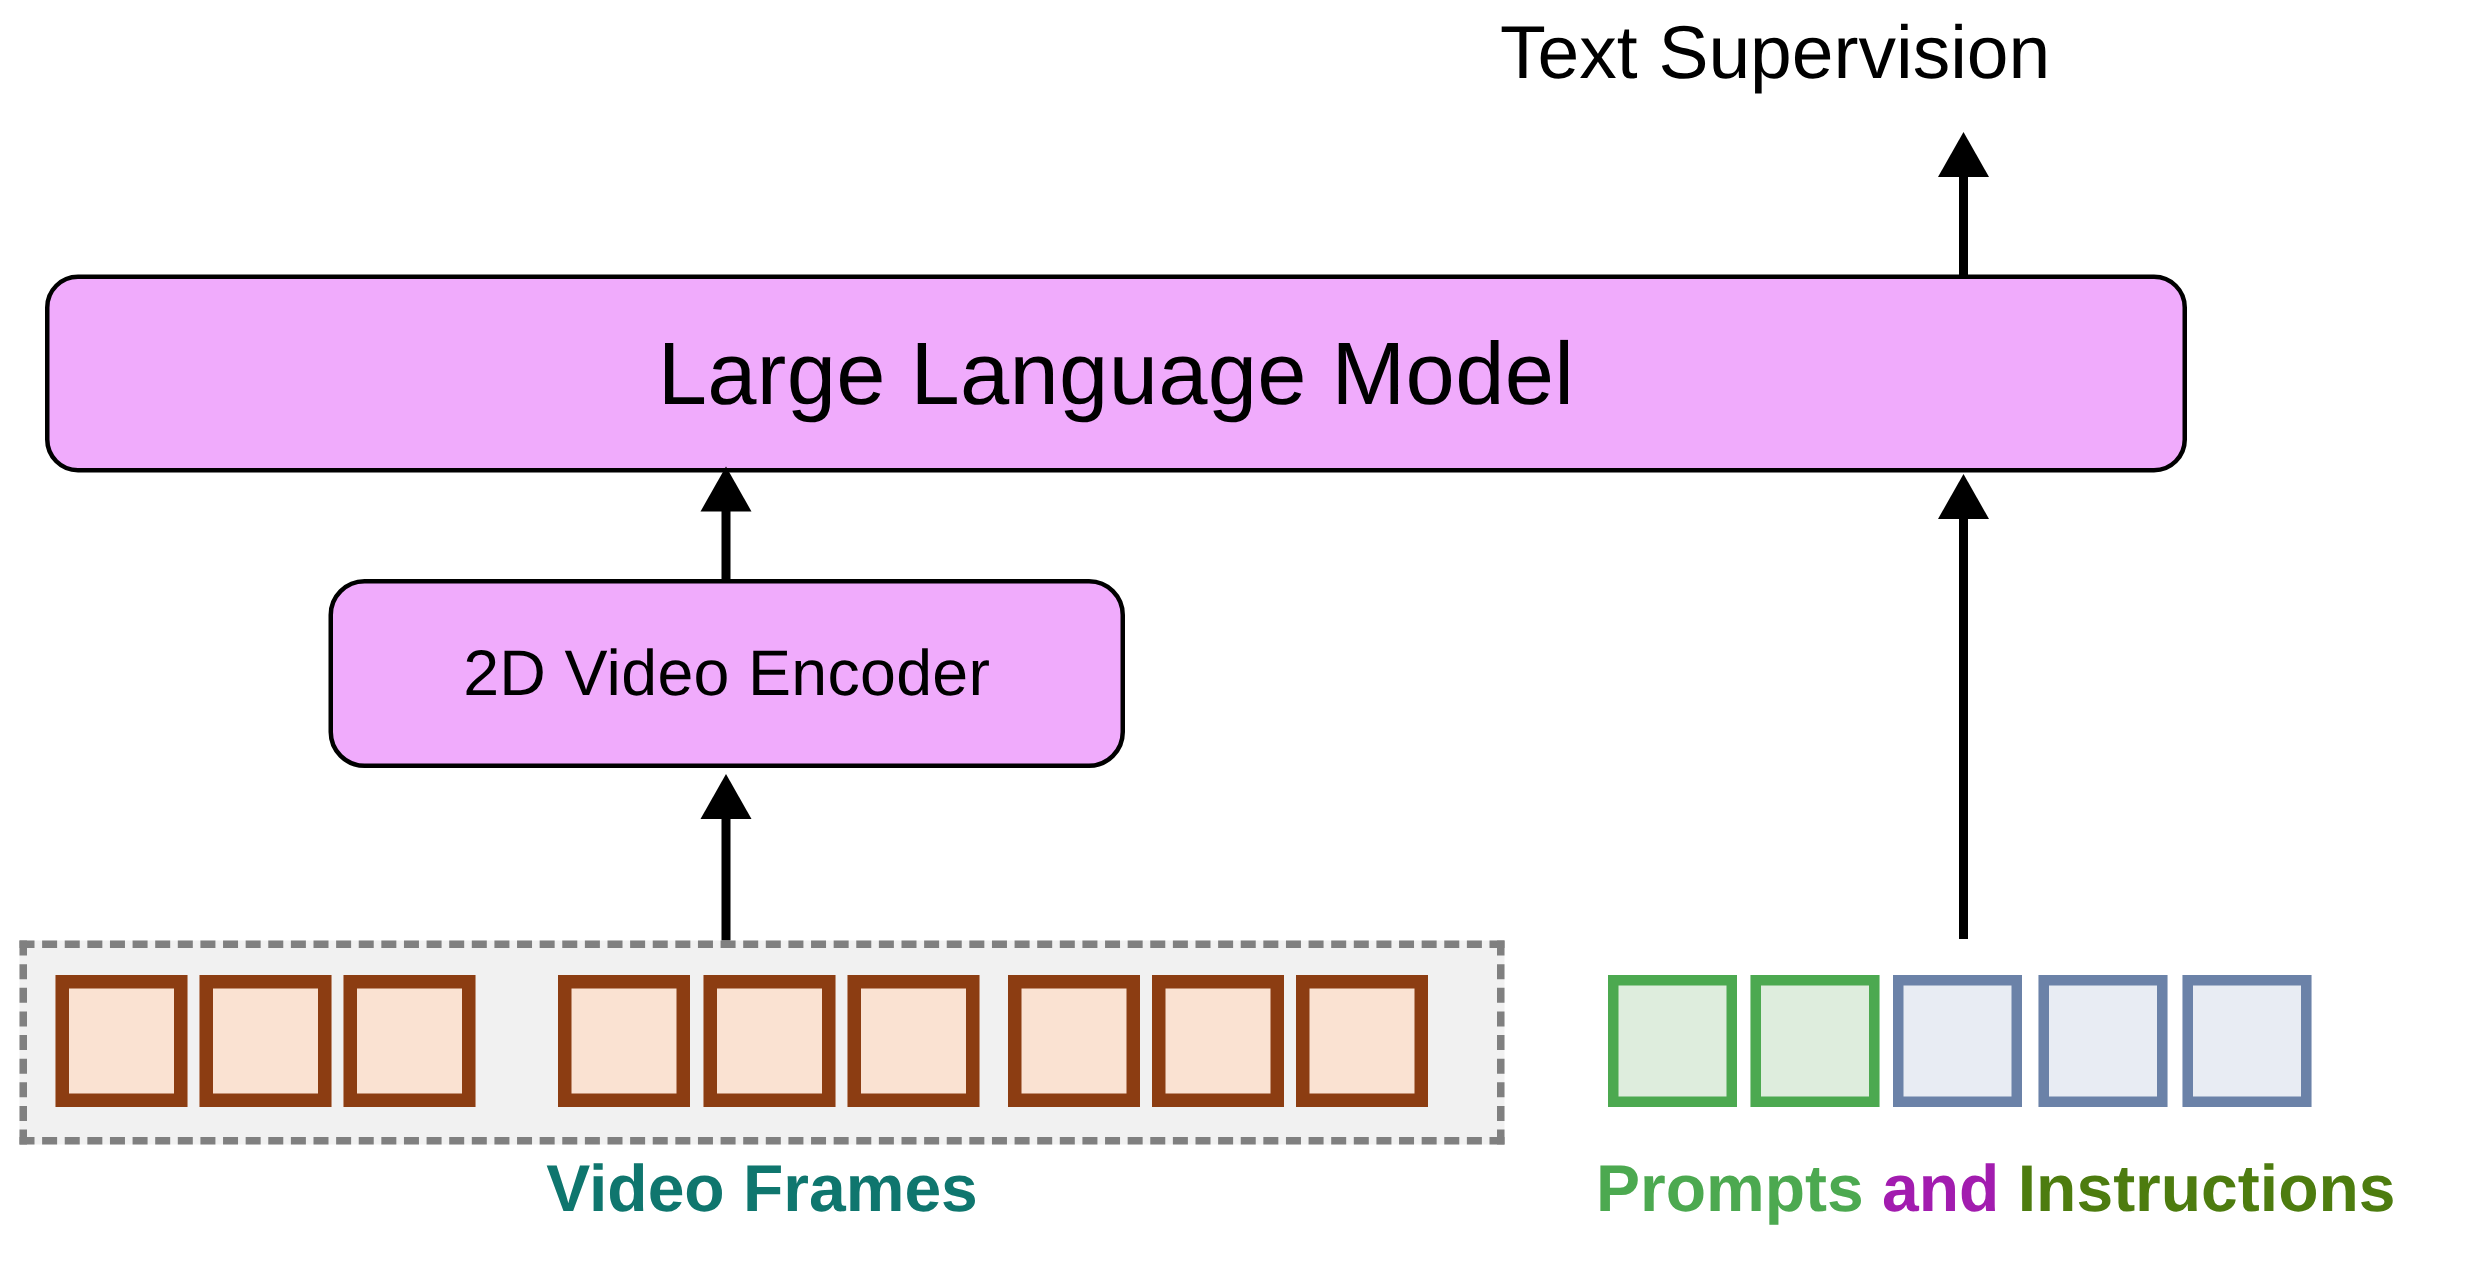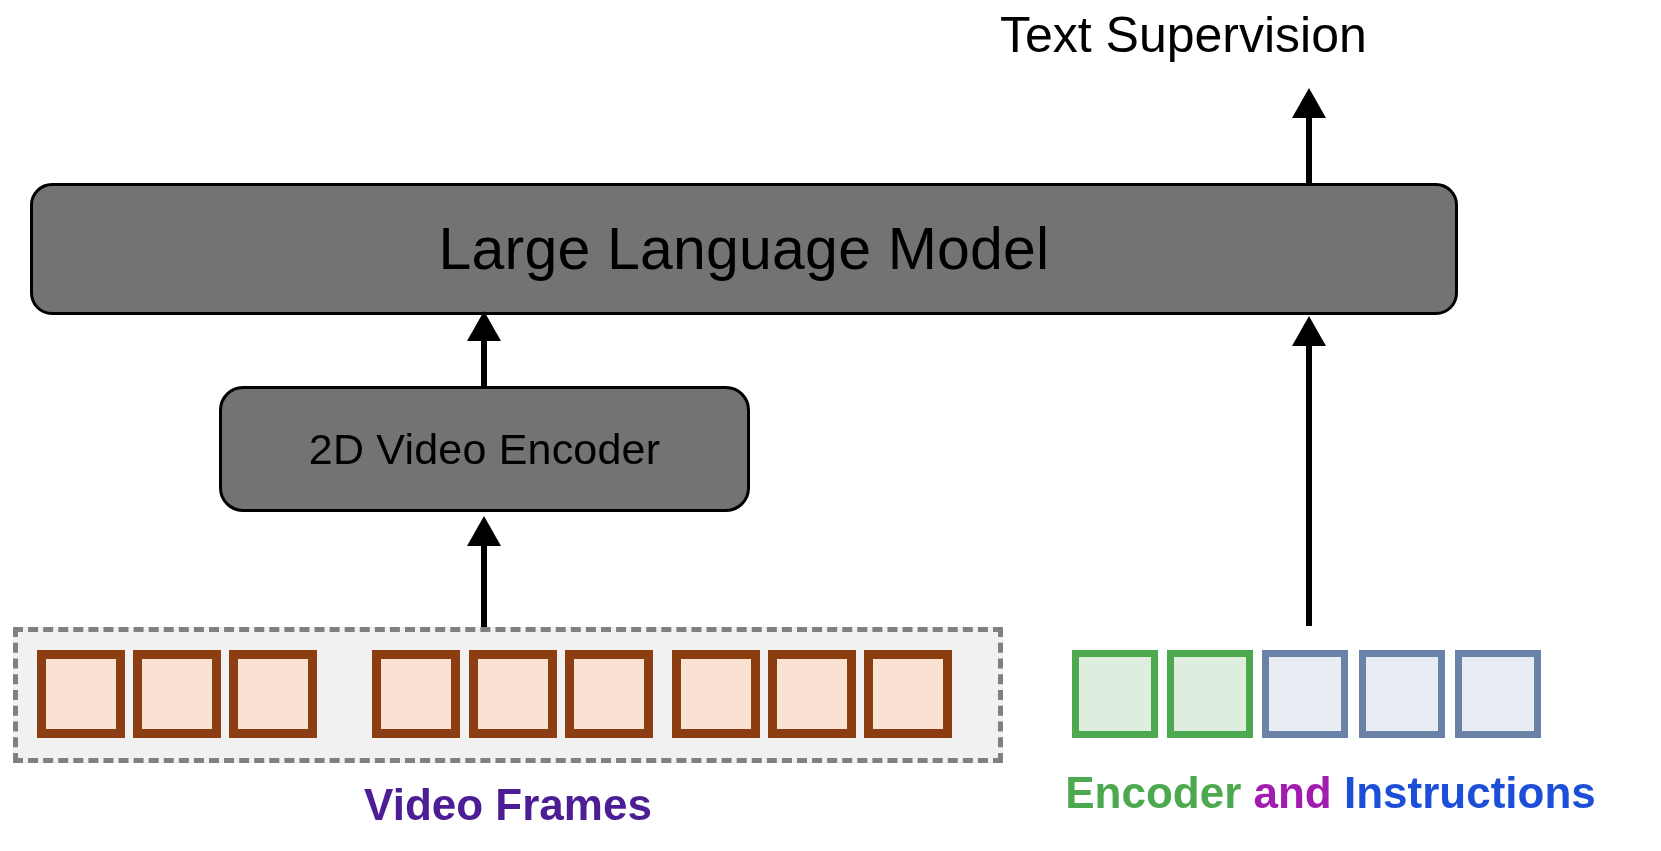--- a/index.html
+++ b/index.html
@@ -16,21 +16,21 @@
     width: 1661px;
     height: 851px;
     background: #ffffff;
     overflow: hidden;
   }
 
   
   .module {
     position: absolute;
     box-sizing: border-box;
-    background: #737373;
+    background: #f0abfc;
     border: 3px solid #000000;
     border-radius: 26px;
     display: flex;
     align-items: center;
     justify-content: center;
     color: #000000;
     font-weight: 400;
     letter-spacing: 0.2px;
     white-space: nowrap;
   }
@@ -121,32 +121,31 @@
     position: absolute;
     font-weight: bold;
     font-size: 44px;
     white-space: nowrap;
   }
   #caption-video {
     left: 0;
     top: 768px;
     width: 1016px;
     text-align: center;
-    color: #4c1d95;
-    margin-top: 12px;
+    color: #0f766e;
   }
   #caption-right {
     left: 1000px;
     top: 768px;
     width: 661px;
     text-align: center;
   }
   #caption-right .w-prompts { color: #4CA950; }
   #caption-right .w-and { color: #a21caf; font-weight: bold; }
-  #caption-right .w-instructions { color: #1d4ed8; }
+  #caption-right .w-instructions { color: #4d7c0f; }
 
   #text-supervision {
     position: absolute;
     left: 1000px;
     top: 6px;
     width: 661px;
     font-size: 50px;
     color: #000000;
     white-space: nowrap;
   }
@@ -201,16 +200,16 @@
   <div class="token prompt" style="left:1072px;"></div>
   <div class="token prompt" style="left:1167px;"></div>
 
   <div class="token instruction" style="left:1262px;"></div>
   <div class="token instruction" style="left:1359px;"></div>
   <div class="token instruction" style="left:1455px;"></div>
 
   <div class="caption" id="caption-video">Video Frames</div>
 
   <div class="caption" id="caption-right">
-    <span class="w-prompts">Encoder</span><span class="w-and"> and </span><span class="w-instructions">Instructions</span>
+    <span class="w-prompts">Prompts</span><span class="w-and"> and </span><span class="w-instructions">Instructions</span>
   </div>
 
 </div>
 
 </body></html>

